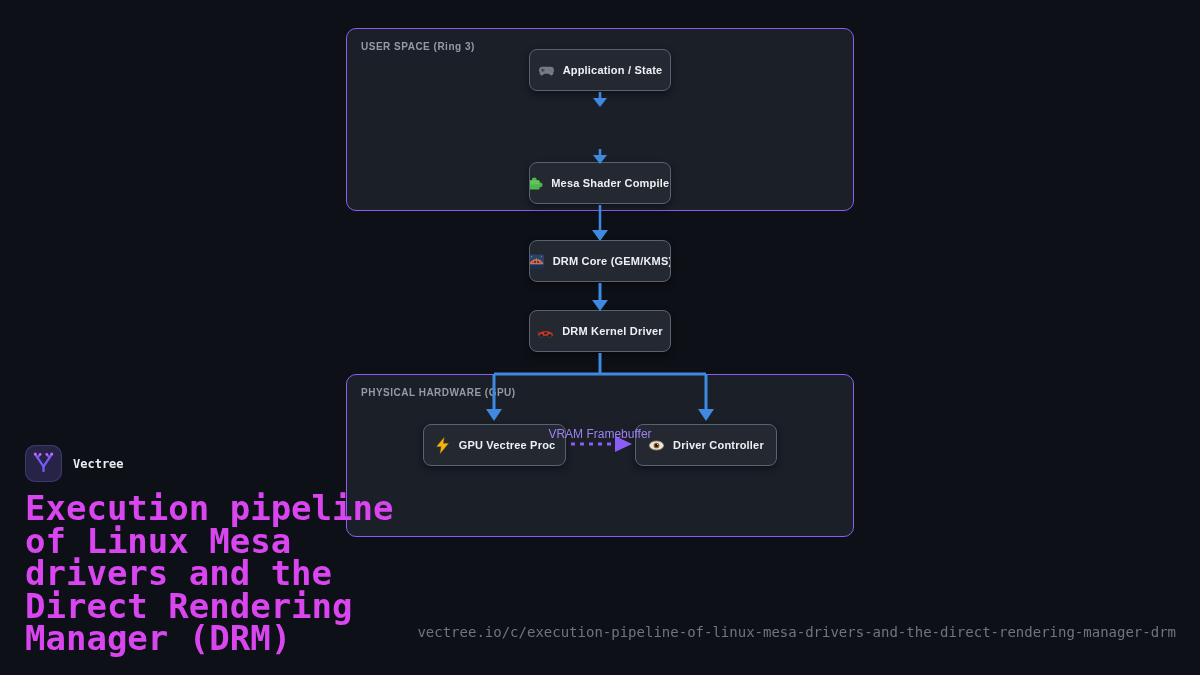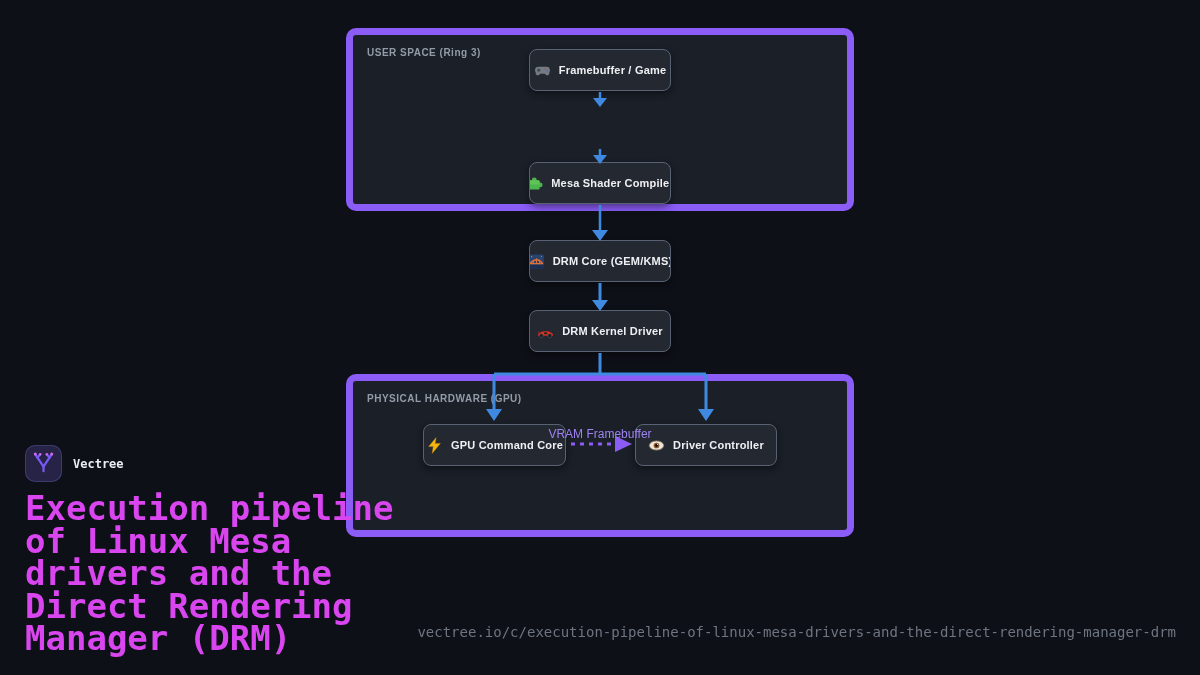--- a/index.html
+++ b/index.html
@@ -8,21 +8,21 @@
     background:#0d1017;
     font-family:"Liberation Sans", sans-serif;
     position:relative;
   }
   .stage{position:absolute;inset:0;width:1200px;height:675px;}
 
   
   .section{
     position:absolute;
     background:#1a1f28;
-    border:7px solid #8b5cf6;
+    border:1px solid #8b5cf6;
     border-radius:10px;
     box-sizing:border-box;
   }
   .section-label{
     position:absolute;left:14px;top:12px;
     font-size:10px;font-weight:bold;letter-spacing:.5px;
     color:#939ba7;white-space:nowrap;
   }
 
   
@@ -92,21 +92,21 @@
 
   <div class="node" style="left:529px;top:49px;width:142px;height:42px;">
     <svg class="node-icon" viewBox="0 0 16 16">
       <rect x="1" y="4.5" width="14" height="6.5" rx="3.2" fill="#747b85"></rect>
       <circle cx="3.6" cy="10.6" r="2" fill="#747b85"></circle>
       <circle cx="12.4" cy="10.6" r="2" fill="#747b85"></circle>
       <path d="M4.5,6 v3.4 M2.8,7.7 h3.4" stroke="#3e444d" stroke-width="1.1" fill="none"></path>
       <circle cx="10.6" cy="6.6" r=".8" fill="#cc4444"></circle>
       <circle cx="12.5" cy="8.3" r=".8" fill="#4477cc"></circle>
     </svg>
-    <span class="node-label">Framebuffer / Game</span>
+    <span class="node-label">Application / State</span>
   </div>
 
 
   <div class="node" style="left:529px;top:162px;width:142px;height:42px;">
     <svg class="node-icon" viewBox="0 0 16 16">
       <g fill="#4cb64f">
         <rect x="2.8" y="5" width="10" height="8.6" rx="1"></rect>
         <circle cx="7.8" cy="4.6" r="2.3"></circle>
         <circle cx="13.3" cy="9.3" r="2.3"></circle>
       </g>
@@ -136,21 +136,21 @@
       <circle cx="4" cy="12" r="1.8" fill="#1c1c1c" stroke="#555" stroke-width=".6"></circle>
       <circle cx="12" cy="12" r="1.8" fill="#1c1c1c" stroke="#555" stroke-width=".6"></circle>
     </svg>
     <span class="node-label">DRM Kernel Driver</span>
   </div>
 
   <div class="node" style="left:423px;top:424px;width:143px;height:42px;">
     <svg class="node-icon" viewBox="0 0 16 16">
       <polygon points="9.5,0.5 2.5,9 6.8,9 5.8,15.5 13.5,6 8.6,6" fill="#f6b410" stroke="#c98d06" stroke-width=".4"></polygon>
     </svg>
-    <span class="node-label">GPU Command Core</span>
+    <span class="node-label">GPU Vectree Proc</span>
   </div>
 
   <div class="node" style="left:635px;top:424px;width:142px;height:42px;">
     <svg class="node-icon" viewBox="0 0 16 16">
       <ellipse cx="8" cy="8" rx="6.8" ry="4.3" fill="#efe7da" stroke="#8a7a66" stroke-width=".8"></ellipse>
       <circle cx="8" cy="8" r="2.7" fill="#8a5a33"></circle>
       <circle cx="8" cy="8" r="1.3" fill="#14110e"></circle>
       <circle cx="8.9" cy="7.1" r=".5" fill="#fff"></circle>
     </svg>
     <span class="node-label">Driver Controller</span>

